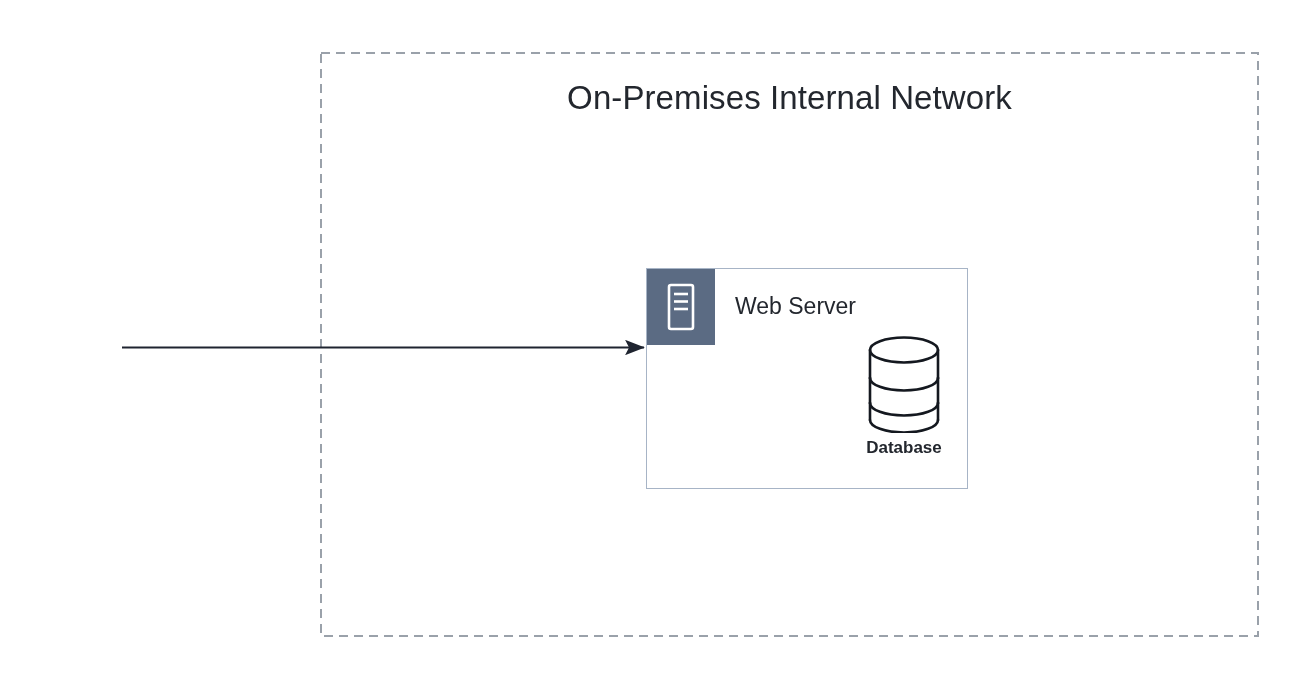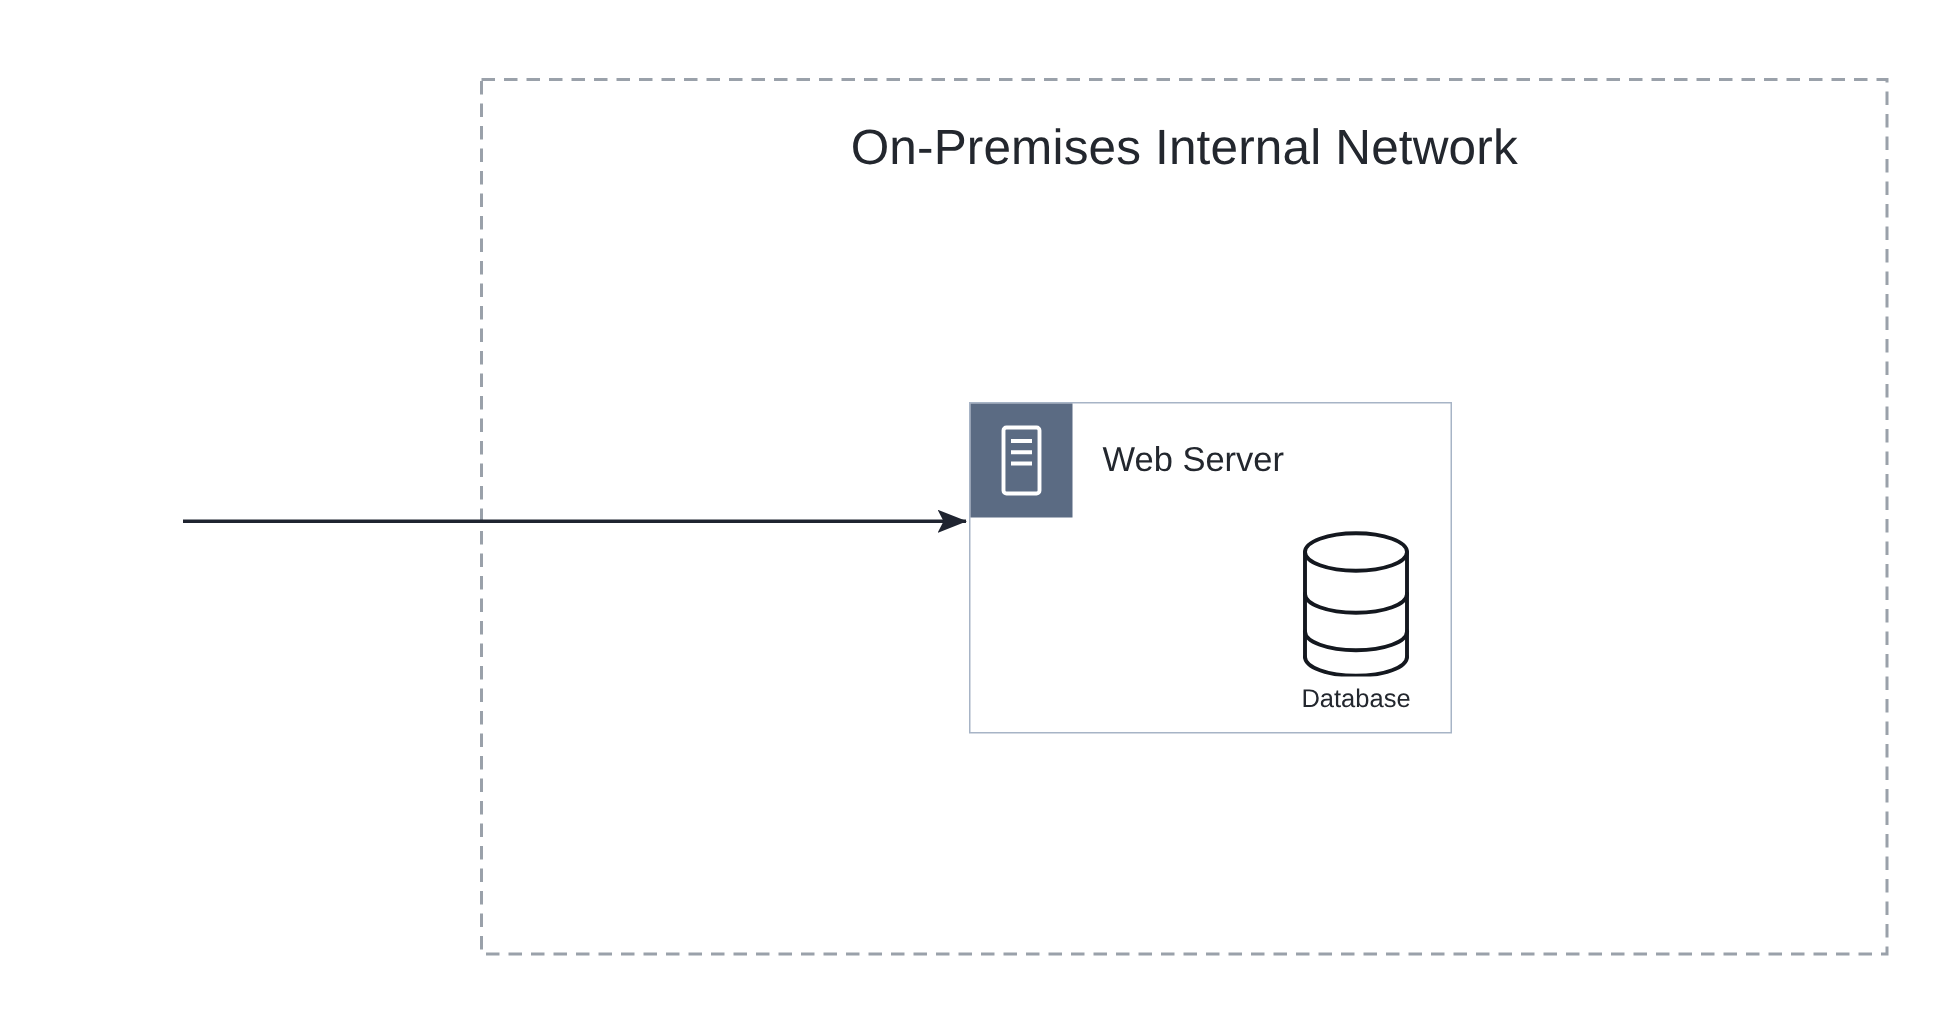--- a/index.html
+++ b/index.html
@@ -107,23 +107,24 @@
     left: 88px;
     top: 22px;
     font-size: 23px;
     line-height: 30px;
     color: #23272e;
     white-space: nowrap;
   }
   .db {
     position: absolute;
     left: 212px;
-    top: 82px;
+    top: 64px;
     width: 90px;
     height: 130px;
+    font-weight: bold;
   }
   .db-label {
     position: absolute;
     left: 0px;
     top: 104px;
     width: 90px;
     text-align: center;
     font-size: 17px;
     line-height: 22px;
     color: #23272e;

